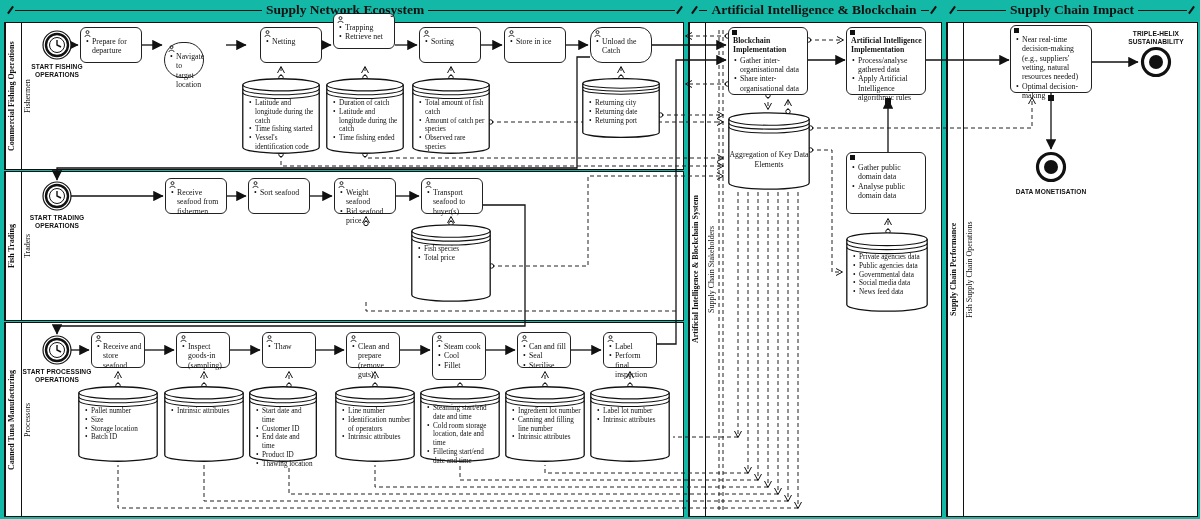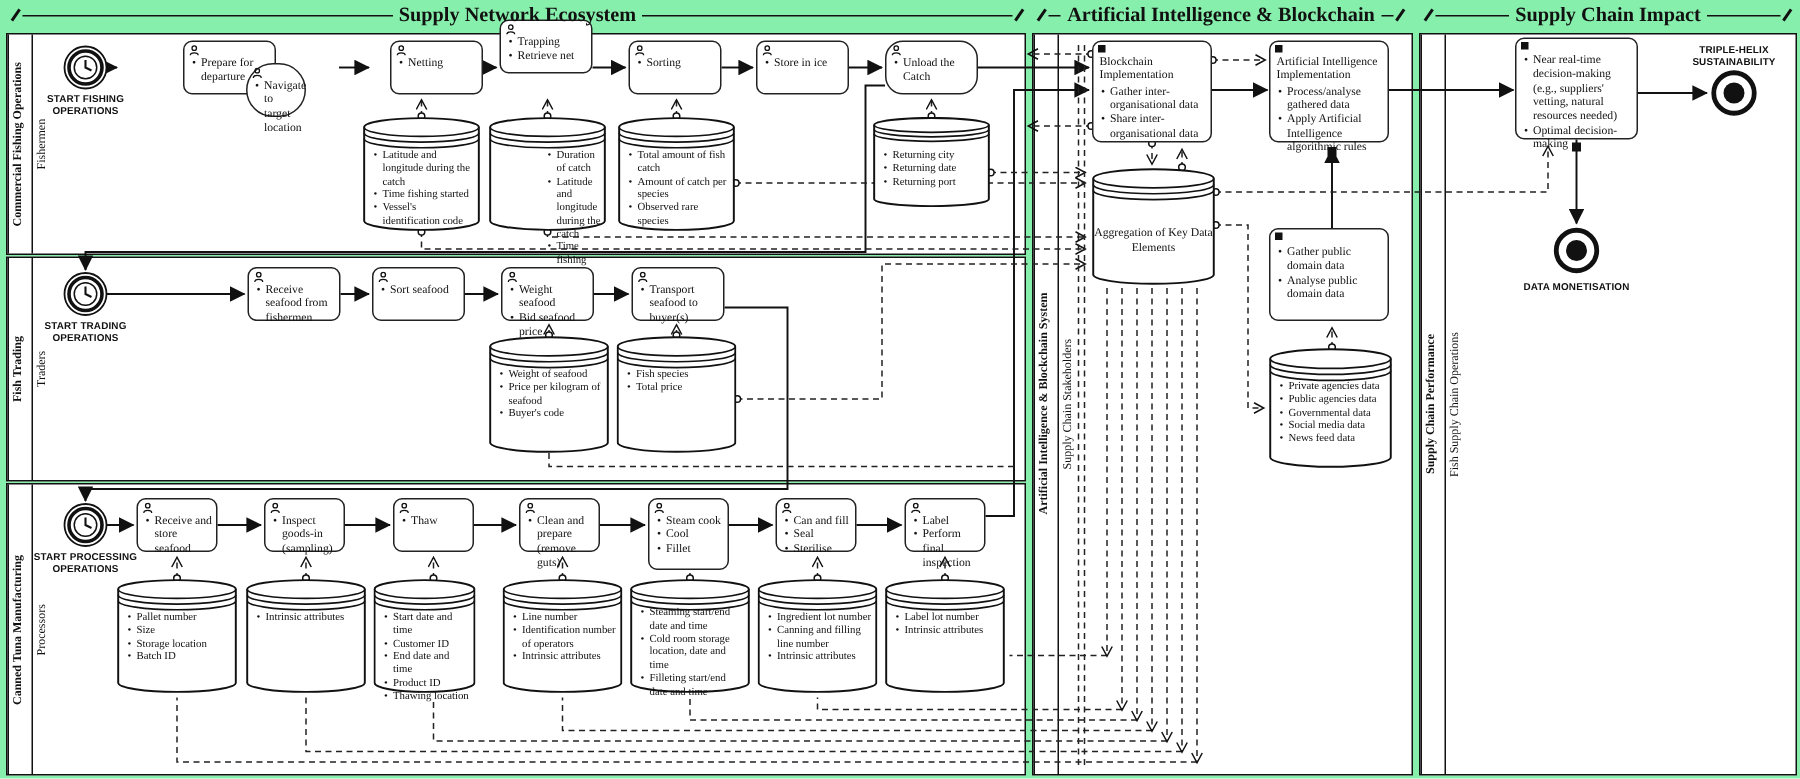--- a/index.html
+++ b/index.html
@@ -1,37 +1,37 @@
 <!DOCTYPE html>
 <html><head>
 <meta charset="utf-8">
 <style>
   html,body{margin:0;padding:0;background:#fff;}
-  .canvas{position:relative;width:1200px;height:519px;background:#86efac;overflow:hidden;
+  .canvas{position:relative;width:1200px;height:519px;background:#14b8a6;overflow:hidden;
           font-family:"Liberation Serif",serif;color:#111;}
   
   .ghead{position:absolute;top:0;height:20px;display:flex;align-items:center;z-index:4;}
   .ghead .ln{flex:1;border-top:1.7px solid #111;}
   .ghead .ttl{font-weight:bold;font-size:13.5px;padding:0 4px;white-space:nowrap;}
   .tick{width:9px;height:2px;background:#111;transform:rotate(-55deg);flex:none;}
   
   .pool{position:absolute;border:1.5px solid #111;display:flex;z-index:1;background:#fff;}
   .vlab{writing-mode:vertical-rl;transform:rotate(180deg);text-align:center;
         font-size:8px;border-left:1px solid #111;padding:2px 1px;white-space:nowrap;
         overflow:hidden;}
   .vlab.b{font-weight:bold;border-left:none;border-right:1px solid #111;}
   .vlab.r{border-left:none;border-right:1px solid #111;}
   
   svg.wires{position:absolute;inset:0;z-index:2;pointer-events:none;}
   .s{fill:none;stroke:#111;stroke-width:1.3px;}
   .d{fill:none;stroke:#222;stroke-width:1px;stroke-dasharray:4 3;}
   
   .task{position:absolute;border:1.4px solid #222;border-radius:6px;background:#fff;
         font-size:7.8px;line-height:1.2;padding:9px 2px 2px 4px;z-index:3;box-sizing:border-box;}
-  .task .ttl{font-weight:normal;font-size:7.8px;margin:0 0 1px 0;}
+  .task .ttl{font-weight:bold;font-size:7.8px;margin:0 0 1px 0;}
   .tm{position:absolute;top:2px;left:3px;width:7px;height:7px;}
   .sqm{position:absolute;top:2px;left:3px;width:5px;height:5px;background:#111;}
   ul.bl{margin:0;padding:0;list-style:none;}
   ul.bl li{position:relative;padding-left:7px;}
   ul.bl li::before{content:"\2022";position:absolute;left:1px;}
   
   .cyl{position:absolute;z-index:3;font-size:7.2px;line-height:1.22;box-sizing:border-box;}
   .cyl svg.shape{position:absolute;inset:0;width:100%;height:100%;}
   .cyl ul.bl{position:relative;margin-top:21px;padding:0 3px 0 6px;}
   .aggtext{position:relative;text-align:center;margin-top:38px;font-size:7.8px;}
@@ -203,21 +203,21 @@
   <svg class="evt" style="left:1139px;top:45px;" width="34" height="34">
     <circle cx="17" cy="17" r="13.5" fill="#fff" stroke="#111" stroke-width="3.2"></circle>
     <circle cx="17" cy="17" r="7" fill="#111"></circle>
   </svg>
   <svg class="evt" style="left:1034px;top:150px;" width="34" height="34">
     <circle cx="17" cy="17" r="13.5" fill="#fff" stroke="#111" stroke-width="3.2"></circle>
     <circle cx="17" cy="17" r="7" fill="#111"></circle>
   </svg>
   <div class="evtlab" style="left:1001px;top:188px;width:100px;">DATA MONETISATION</div>
 
-  <div class="task" style="left:80px;top:27px;width:62px;height:36px;margin-left:42px;">
+  <div class="task" style="left:80px;top:27px;width:62px;height:36px;">
     <svg class="tm" viewBox="0 0 8 8">
         <circle cx="4" cy="2.4" r="1.7" fill="none" stroke="#111"></circle>
         <path d="M1,8 C1,5.4 7,5.4 7,8" fill="none" stroke="#111"></path>
       </svg>
     <ul class="bl">
         <li>Prepare for departure</li>
       </ul>
   </div>
   <div class="task" style="left:164px;top:42px;width:40px;height:36px;border-radius:18px;">
     <svg class="tm" viewBox="0 0 8 8">
@@ -279,21 +279,21 @@
     <svg class="shape" viewBox="0 0 100 100" preserveAspectRatio="none">
       <path d="M1,9 A49,8 0 0 1 99,9 L99,91 A49,8 0 0 1 1,91 Z" fill="#fff" stroke="#111" vector-effect="non-scaling-stroke" stroke-width="1.3"></path>
       <path d="M1,9 A49,8 0 0 0 99,9 M1,14 A49,8 0 0 0 99,14 M1,19 A49,8 0 0 0 99,19" fill="none" stroke="#111" vector-effect="non-scaling-stroke" stroke-width="1.1"></path>
     </svg>
     <ul class="bl">
         <li>Latitude and longitude during the catch</li>
         <li>Time fishing started</li>
         <li>Vessel's identification code</li>
       </ul>
   </div>
-  <div class="cyl" style="left:326px;top:78px;width:78px;height:76px;padding-left:32px;">
+  <div class="cyl" style="left:326px;top:78px;width:78px;height:76px;">
     <svg class="shape" viewBox="0 0 100 100" preserveAspectRatio="none">
       <path d="M1,9 A49,8 0 0 1 99,9 L99,91 A49,8 0 0 1 1,91 Z" fill="#fff" stroke="#111" vector-effect="non-scaling-stroke" stroke-width="1.3"></path>
       <path d="M1,9 A49,8 0 0 0 99,9 M1,14 A49,8 0 0 0 99,14 M1,19 A49,8 0 0 0 99,19" fill="none" stroke="#111" vector-effect="non-scaling-stroke" stroke-width="1.1"></path>
     </svg>
     <ul class="bl">
         <li>Duration of catch</li>
         <li>Latitude and longitude during the catch</li>
         <li>Time fishing ended</li>
       </ul>
   </div>
@@ -351,31 +351,20 @@
   <div class="task" style="left:421px;top:178px;width:62px;height:36px;">
     <svg class="tm" viewBox="0 0 8 8">
         <circle cx="4" cy="2.4" r="1.7" fill="none" stroke="#111"></circle>
         <path d="M1,8 C1,5.4 7,5.4 7,8" fill="none" stroke="#111"></path>
       </svg>
     <ul class="bl">
         <li>Transport seafood to buyer(s)</li>
       </ul>
   </div>
 
-  <div class="cyl" style="left:326px;top:224px;width:80px;height:78px;">
-    <svg class="shape" viewBox="0 0 100 100" preserveAspectRatio="none">
-      <path d="M1,9 A49,8 0 0 1 99,9 L99,91 A49,8 0 0 1 1,91 Z" fill="#fff" stroke="#111" vector-effect="non-scaling-stroke" stroke-width="1.3"></path>
-      <path d="M1,9 A49,8 0 0 0 99,9 M1,14 A49,8 0 0 0 99,14 M1,19 A49,8 0 0 0 99,19" fill="none" stroke="#111" vector-effect="non-scaling-stroke" stroke-width="1.1"></path>
-    </svg>
-    <ul class="bl">
-        <li>Weight of seafood</li>
-        <li>Price per kilogram of seafood</li>
-        <li>Buyer's code</li>
-      </ul>
-  </div>
   <div class="cyl" style="left:411px;top:224px;width:80px;height:78px;">
     <svg class="shape" viewBox="0 0 100 100" preserveAspectRatio="none">
       <path d="M1,9 A49,8 0 0 1 99,9 L99,91 A49,8 0 0 1 1,91 Z" fill="#fff" stroke="#111" vector-effect="non-scaling-stroke" stroke-width="1.3"></path>
       <path d="M1,9 A49,8 0 0 0 99,9 M1,14 A49,8 0 0 0 99,14 M1,19 A49,8 0 0 0 99,19" fill="none" stroke="#111" vector-effect="non-scaling-stroke" stroke-width="1.1"></path>
     </svg>
     <ul class="bl">
         <li>Fish species</li>
         <li>Total price</li>
       </ul>
   </div>

